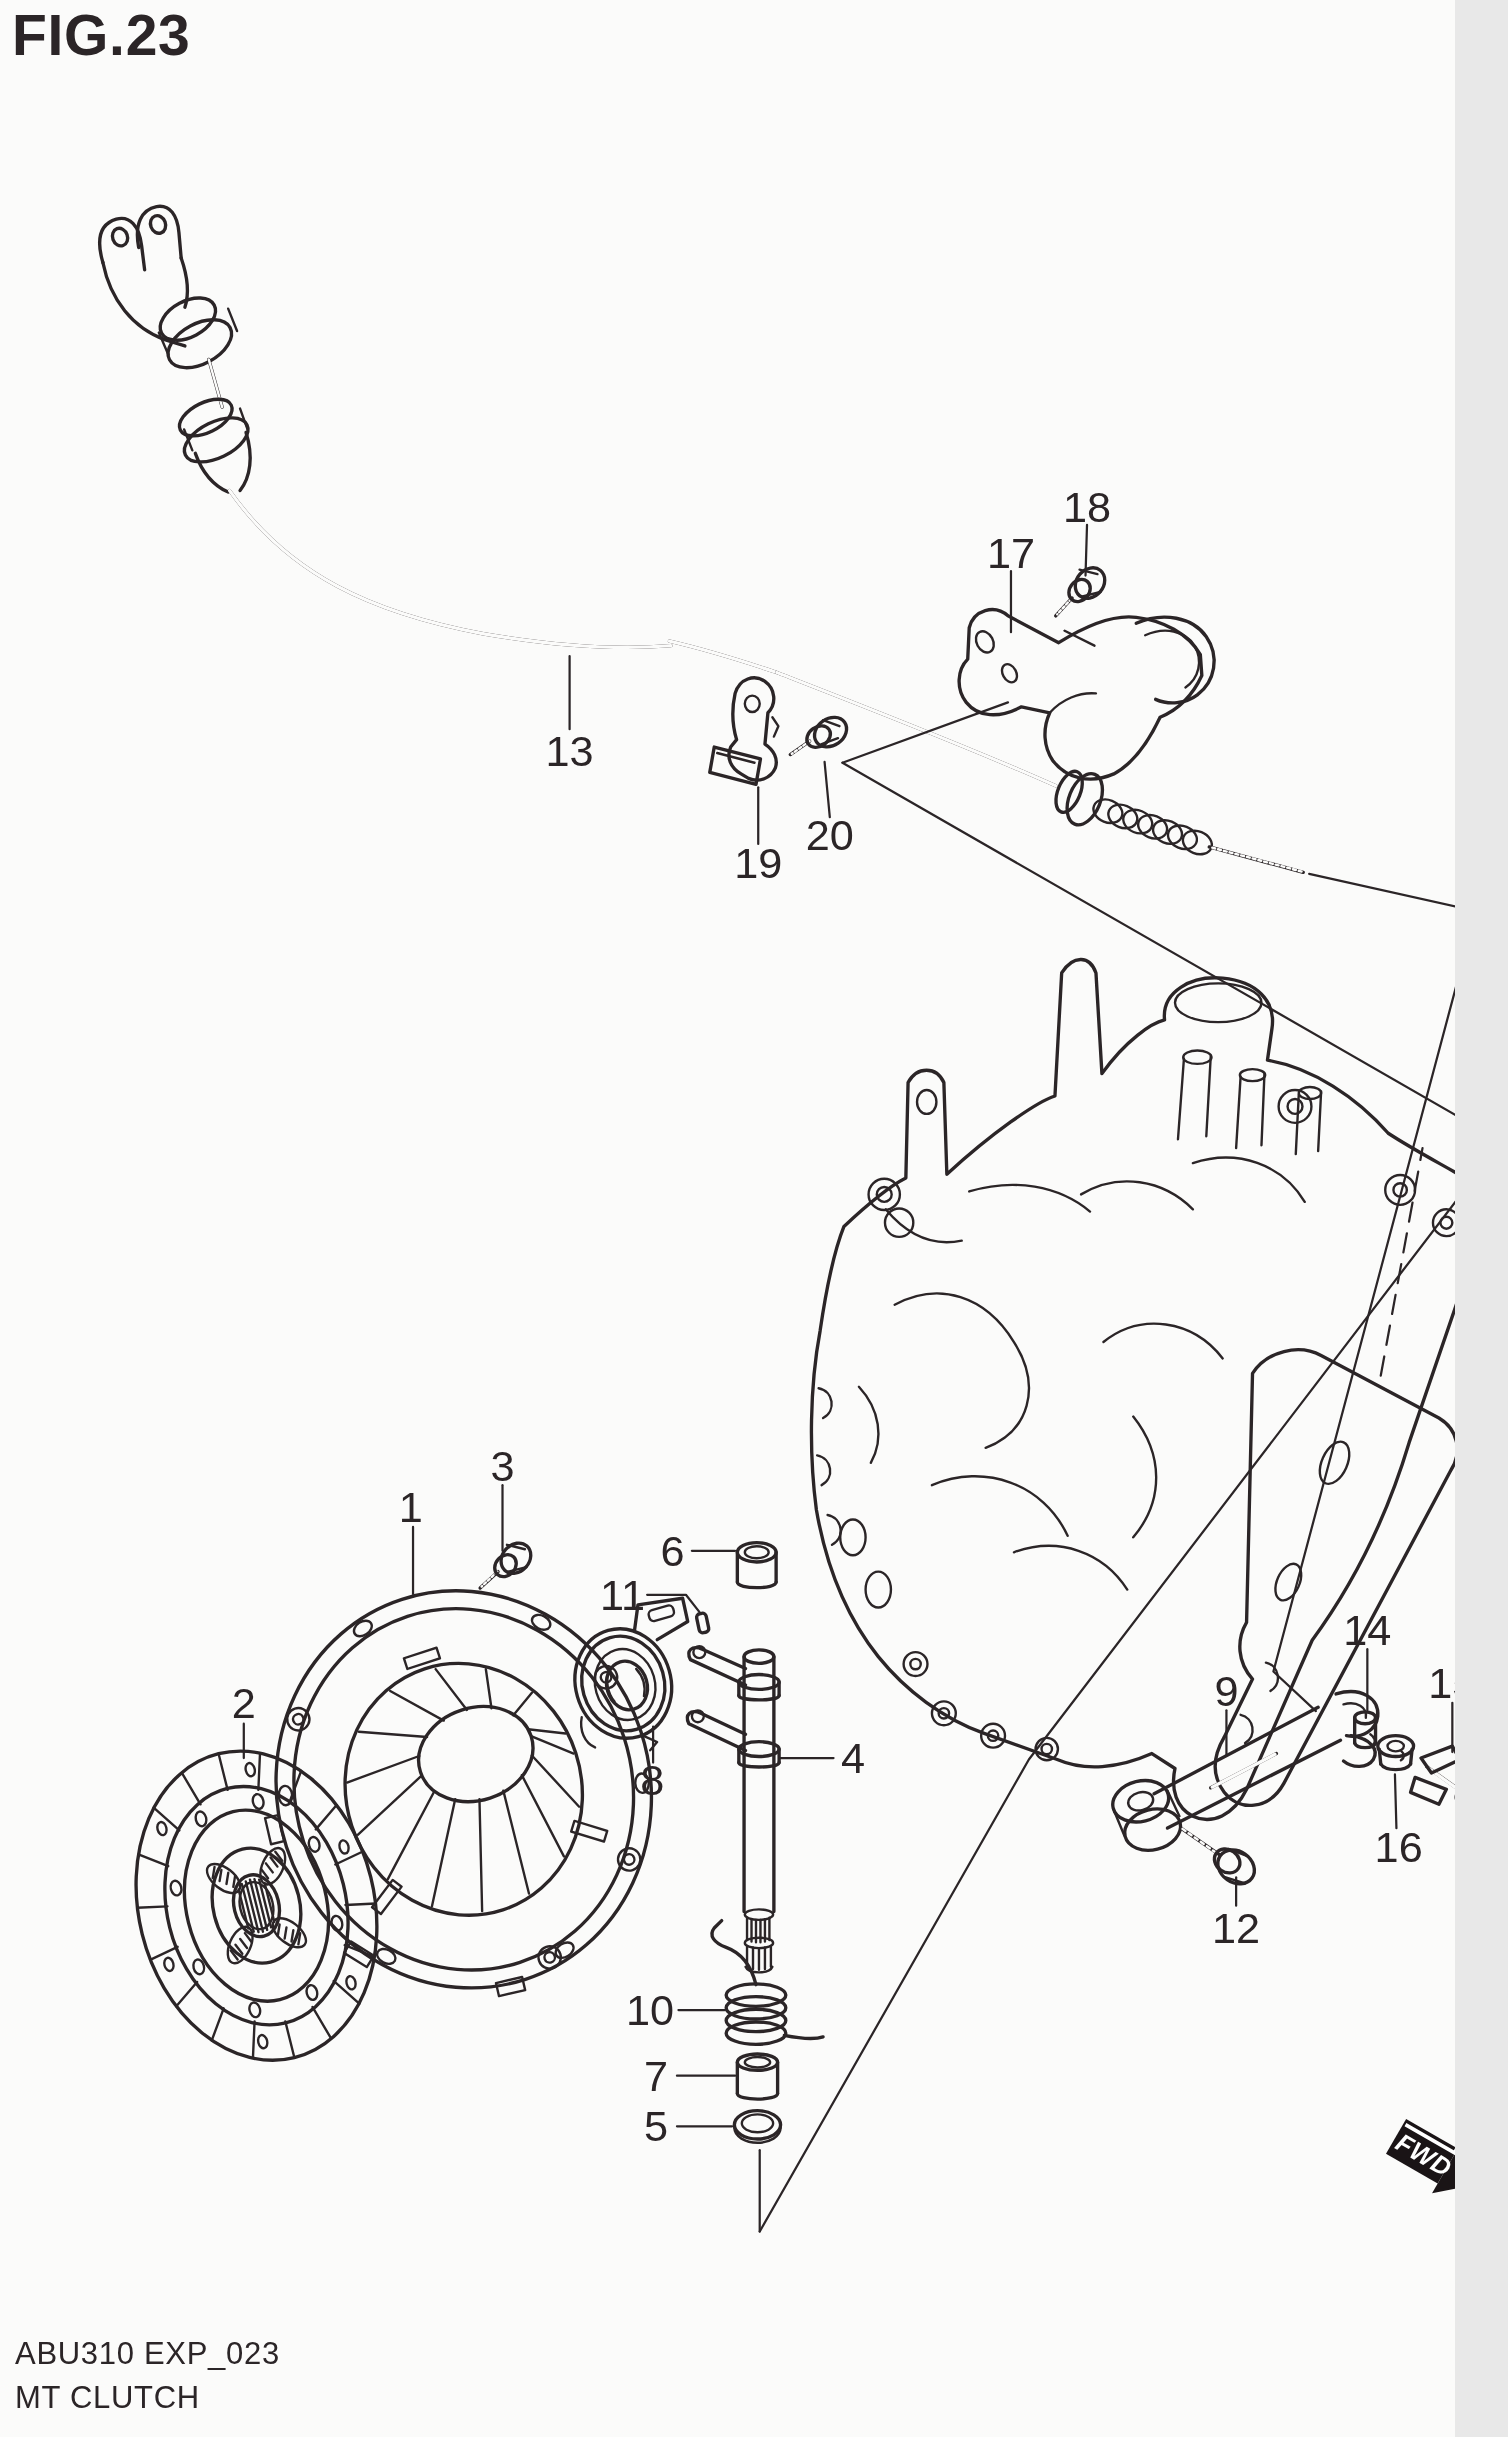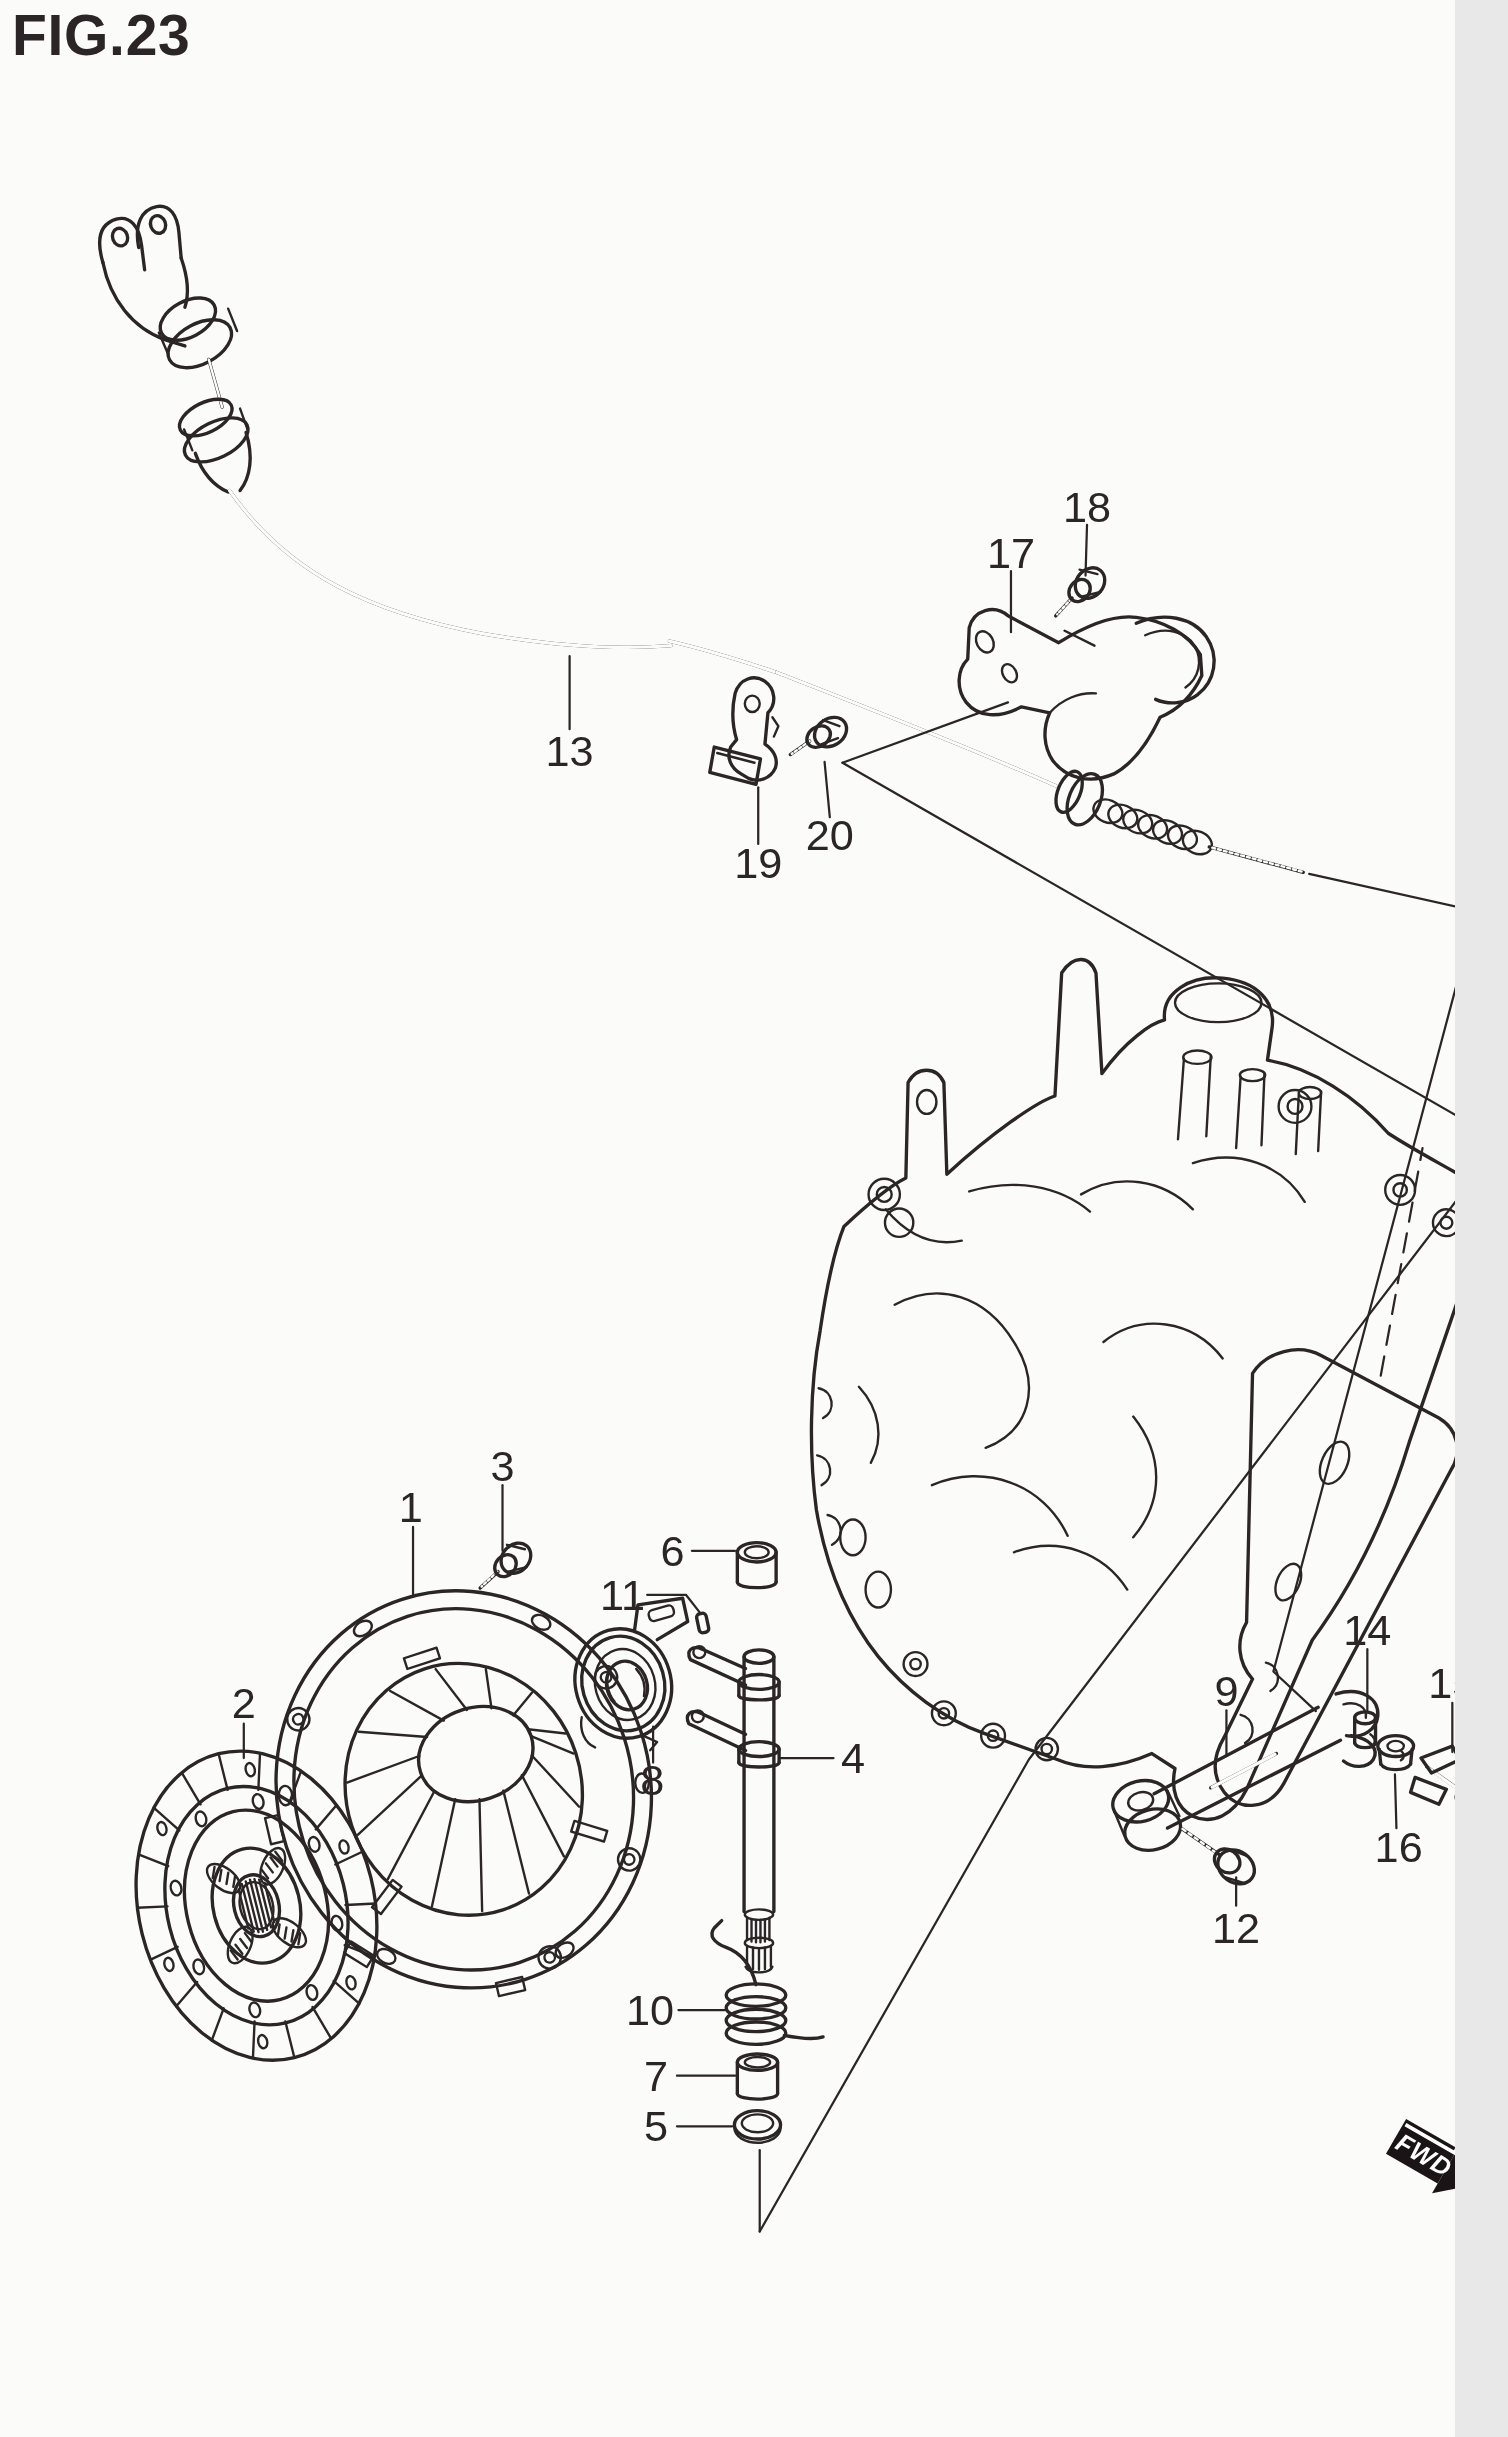--- a/index.html
+++ b/index.html
@@ -463,15 +463,19 @@
     </g>
 
     <g transform="translate(1886,2842) rotate(30)">
       <rect x="0" y="0" width="80" height="54" fill="#1a1416"></rect>
       <polygon points="80,-15 128,27 80,69" fill="#1a1416"></polygon>
       <path d="M3,7 L79,7 L79,-9 L121,26" fill="none" stroke="#ffffff" stroke-width="5"></path>
       <text class="fwdtext" x="5" y="42">FWD</text>
     </g>
   </svg>
 
+  <div class="footer">
+    <div>ABU310 EXP_023</div>
+    <div>MT CLUTCH</div>
+  </div>
 
 </div>
 
 
 </body></html>

